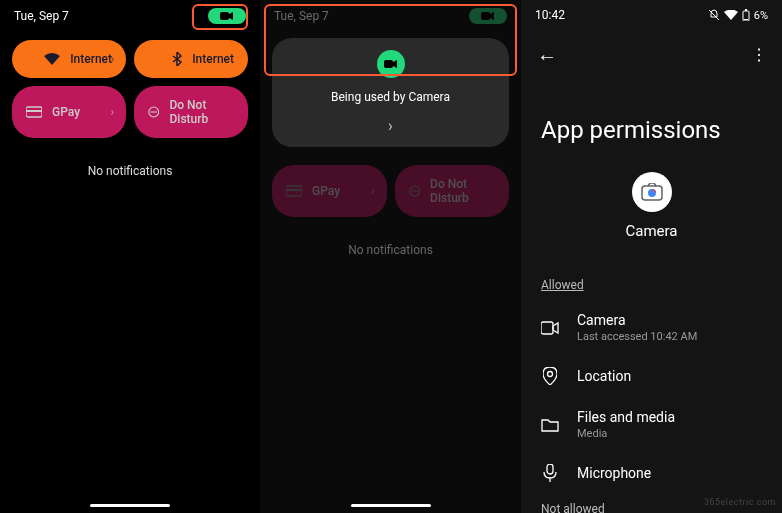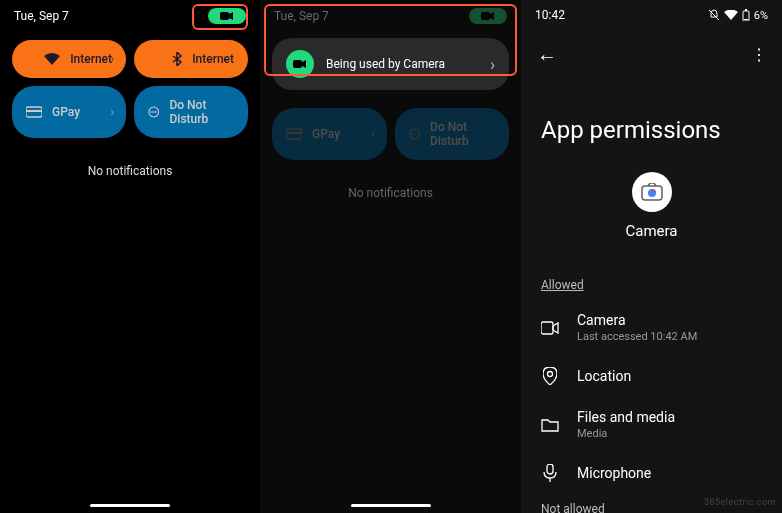--- a/index.html
+++ b/index.html
@@ -14,31 +14,31 @@
 .status-left { display: flex; align-items: center; gap: 6px; }
 .status-right { display: flex; align-items: center; gap: 4px; }
 .pill { background: #21d87a; border-radius: 12px; padding: 3px 12px; display: flex; align-items: center; }
 .pill-dim { background: #1a8a4f; opacity: 0.55; }
 .redbox { position: absolute; border: 2px solid #ff5a36; border-radius: 6px; pointer-events: none; }
 
 
 .tiles { display: grid; grid-template-columns: 1fr 1fr; gap: 8px; padding: 10px 12px; }
 .tile { border-radius: 22px; padding: 12px 14px; display: flex; align-items: center; gap: 10px; font-size: 12px; font-weight: 500; position: relative; }
 .tile-on { background: #f97316; color: #1a1a2e; justify-content: flex-end; }
-.tile-off { background: #0369a1; color: #ccc; }
+.tile-off { background: #be185d; color: #ccc; }
 .tile .chev { position: absolute; right: 12px; top: 50%; transform: translateY(-50%); opacity: 0.6; }
 .tile-dim { opacity: 0.35; }
 
 .no-notif { text-align: center; font-size: 12px; margin-top: 16px; color: #ddd; }
 .no-notif-dim { color: #666; }
 
 .home-handle { position: absolute; bottom: 6px; left: 50%; transform: translateX(-50%); width: 80px; height: 3px; background: #fff; border-radius: 2px; }
 
 
-.notif-card { margin: 8px 12px; background: #2a2a2a; border-radius: 20px; padding: 12px 14px; display: flex; align-items: center; gap: 12px; position: relative; }
+.notif-card { margin: 8px 12px; background: #2a2a2a; border-radius: 20px; padding: 12px 14px; display: flex; align-items: center; gap: 12px; position: relative; flex-direction: column; }
 .notif-icon-circle { width: 28px; height: 28px; border-radius: 50%; background: #21d87a; display: flex; align-items: center; justify-content: center; }
 .notif-text { font-size: 12px; flex: 1; }
 
 
 .p3-top { padding: 14px 16px; display: flex; align-items: center; justify-content: space-between; }
 .p3-status { display: flex; align-items: center; gap: 4px; font-size: 11px; }
 .p3-title { font-size: 24px; font-weight: 400; padding: 36px 20px 20px; }
 .app-hero { text-align: center; margin: 8px 0 30px; }
 .app-icon { width: 40px; height: 40px; border-radius: 50%; background: #fff; margin: 0 auto 10px; display: flex; align-items: center; justify-content: center; }
 .app-name { font-size: 15px; }

